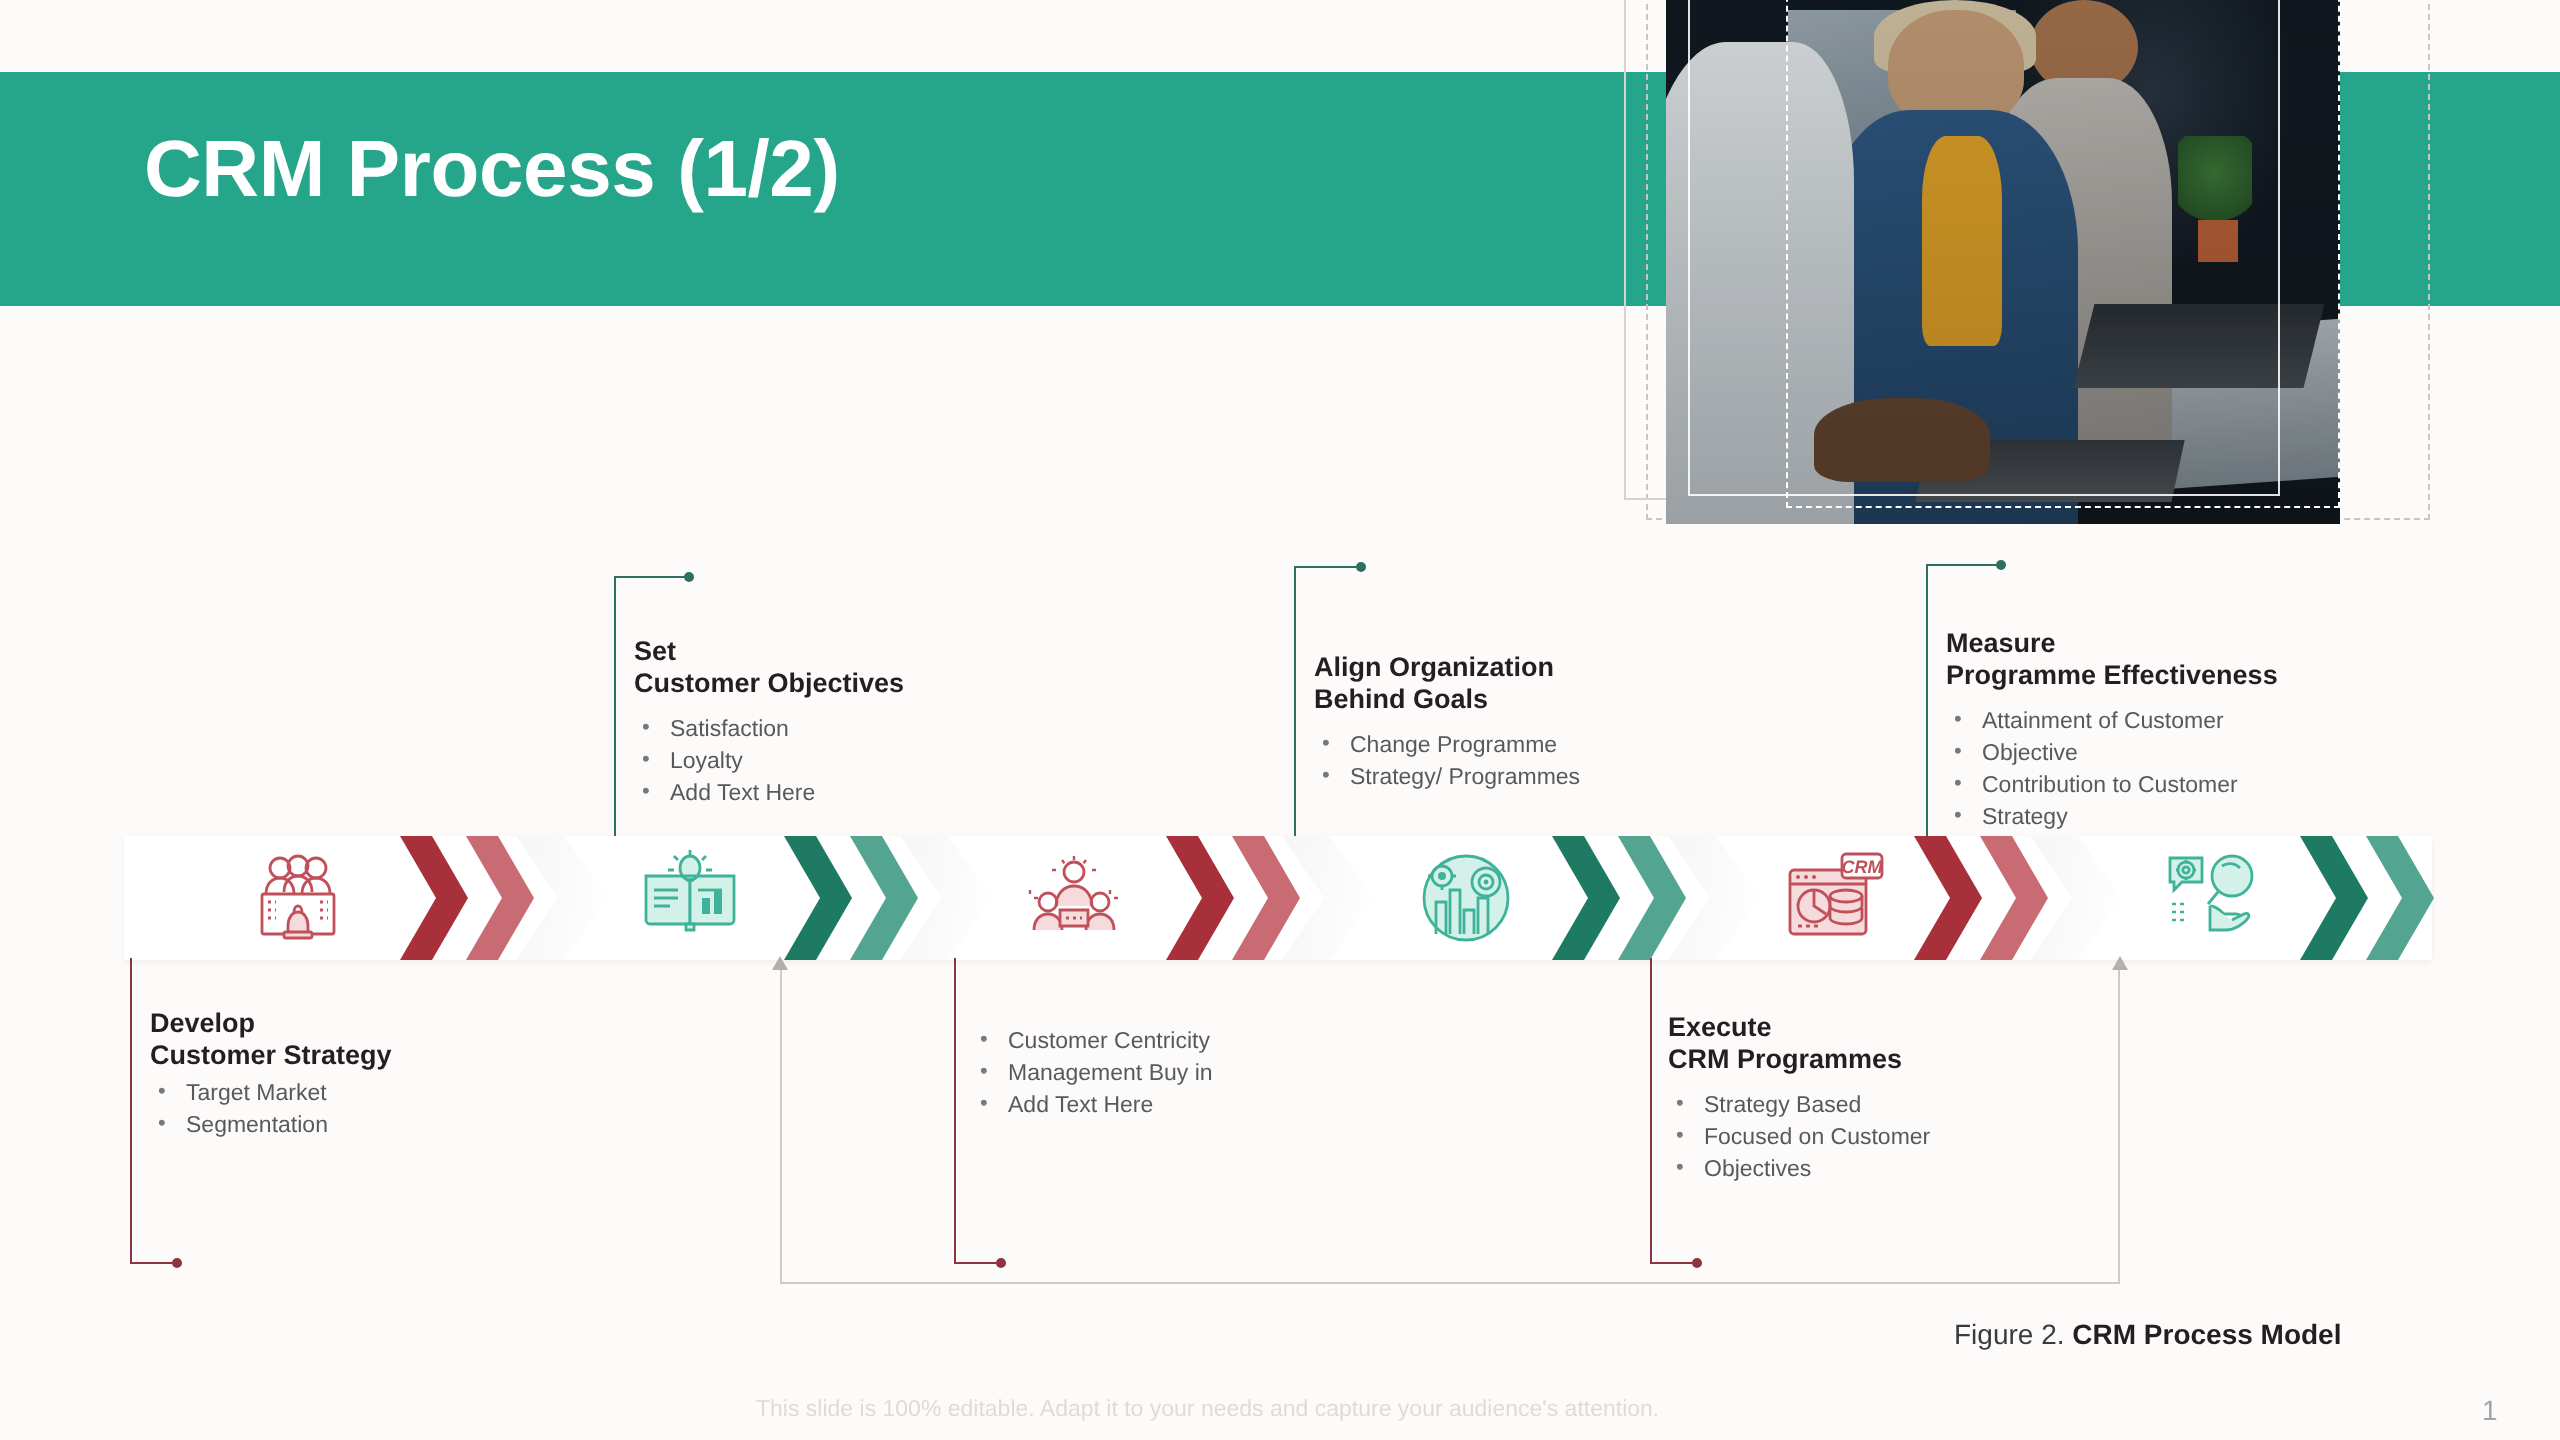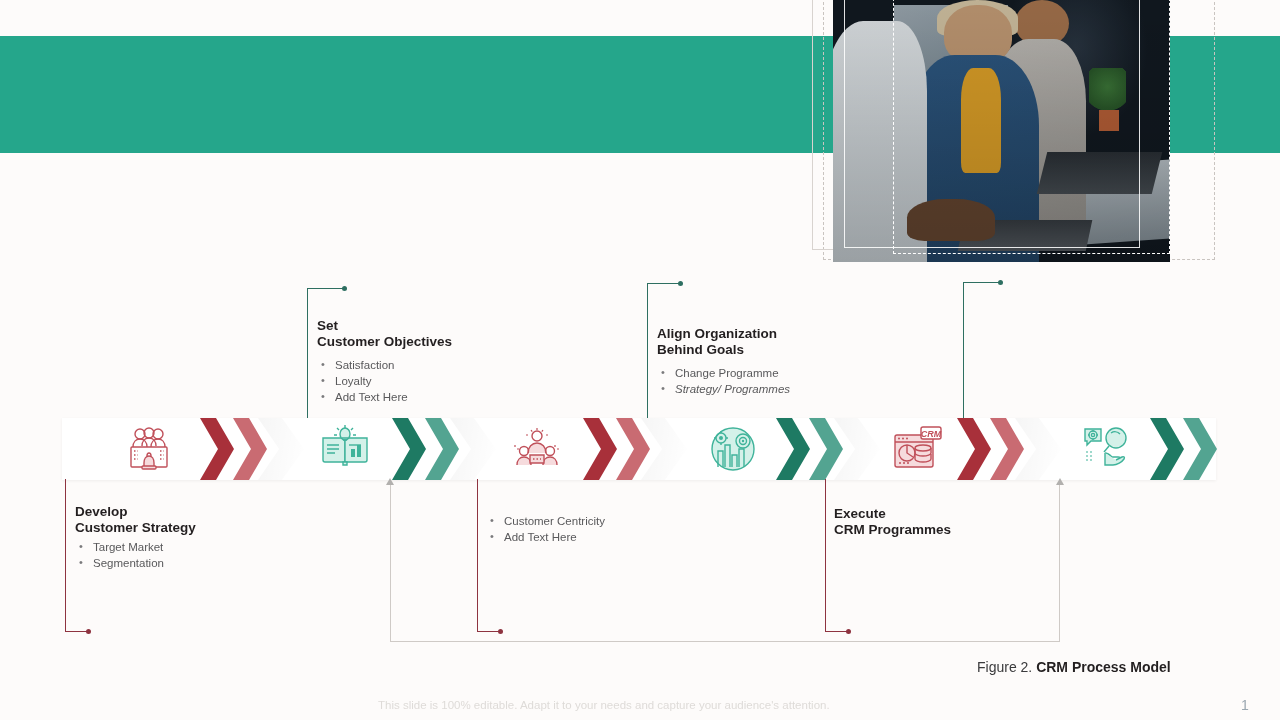--- a/index.html
+++ b/index.html
@@ -258,20 +258,21 @@
     font-size: 14px;
     color: #9aa7b0;
   }
 </style>
 </head>
 <body>
 
 <div class="slide">
 
   <div class="header-band"></div>
+  <div class="header-title">CRM Process (1/2)</div>
 
   <div class="photo-dashed-outer"></div>
   <div class="photo-solid-outer"></div>
   <div class="photo">
     <div class="sky"></div>
     <div class="window"></div>
     <div class="plant"></div>
     <div class="pot"></div>
     <div class="desk"></div>
     <div class="p3-head"></div>
@@ -309,24 +310,34 @@
       <div class="co-li">Loyalty</div>
       <div class="co-li">Add Text Here</div>
     </div>
   </div>
 
   <div class="callout" style="left:657px; top:326px; width:220px;">
     <div class="co-title">Align Organization</div>
     <div class="co-title">Behind Goals</div>
     <div class="co-list">
       <div class="co-li">Change Programme</div>
-      <div class="co-li" style="padding-left:18px;font-style:italic;">Strategy/ Programmes</div>
-    </div>
-  </div>
-
+      <div class="co-li" style="padding-left:18px;">Strategy/ Programmes</div>
+    </div>
+  </div>
+
+  <div class="callout" style="left:973px; top:314px; width:230px;">
+    <div class="co-title">Measure</div>
+    <div class="co-title">Programme Effectiveness</div>
+    <div class="co-list">
+      <div class="co-li">Attainment of Customer</div>
+      <div class="co-li" style="padding-left:18px;">Objective</div>
+      <div class="co-li">Contribution to Customer</div>
+      <div class="co-li" style="padding-left:18px;">Strategy</div>
+    </div>
+  </div>
 
   <div class="band">
     <div class="band-bg"></div>
 
     <div class="chev" style="left:138px;">
       <svg width="34" height="62" viewBox="0 0 34 62">
           <path d="M0,0 L16,0 L34,31 L16,62 L0,62 L18,31 Z" fill="#A8303A"></path>
         </svg>
     </div>
     <div class="chev" style="left:171px;">
@@ -514,27 +525,33 @@
     <div class="co-title">Customer Strategy</div>
     <div class="co-list" style="margin-top:3px;">
       <div class="co-li">Target Market</div>
       <div class="co-li">Segmentation</div>
     </div>
   </div>
 
   <div class="callout" style="left:486px; top:506px; width:250px;">
     <div class="co-list">
       <div class="co-li">Customer Centricity</div>
+      <div class="co-li">Management Buy in</div>
       <div class="co-li">Add Text Here</div>
     </div>
   </div>
 
   <div class="callout" style="left:834px; top:506px; width:230px;">
     <div class="co-title">Execute</div>
     <div class="co-title">CRM Programmes</div>
+    <div class="co-list">
+      <div class="co-li">Strategy Based</div>
+      <div class="co-li">Focused on Customer</div>
+      <div class="co-li" style="padding-left:18px;">Objectives</div>
+    </div>
   </div>
 
   <div class="fig-caption">
     <span>Figure 2. </span><b>CRM Process Model</b>
   </div>
   <div class="footer-note">This slide is 100% editable. Adapt it to your needs and capture your audience's attention.</div>
   <div class="page-num">1</div>
 
 </div>
 

